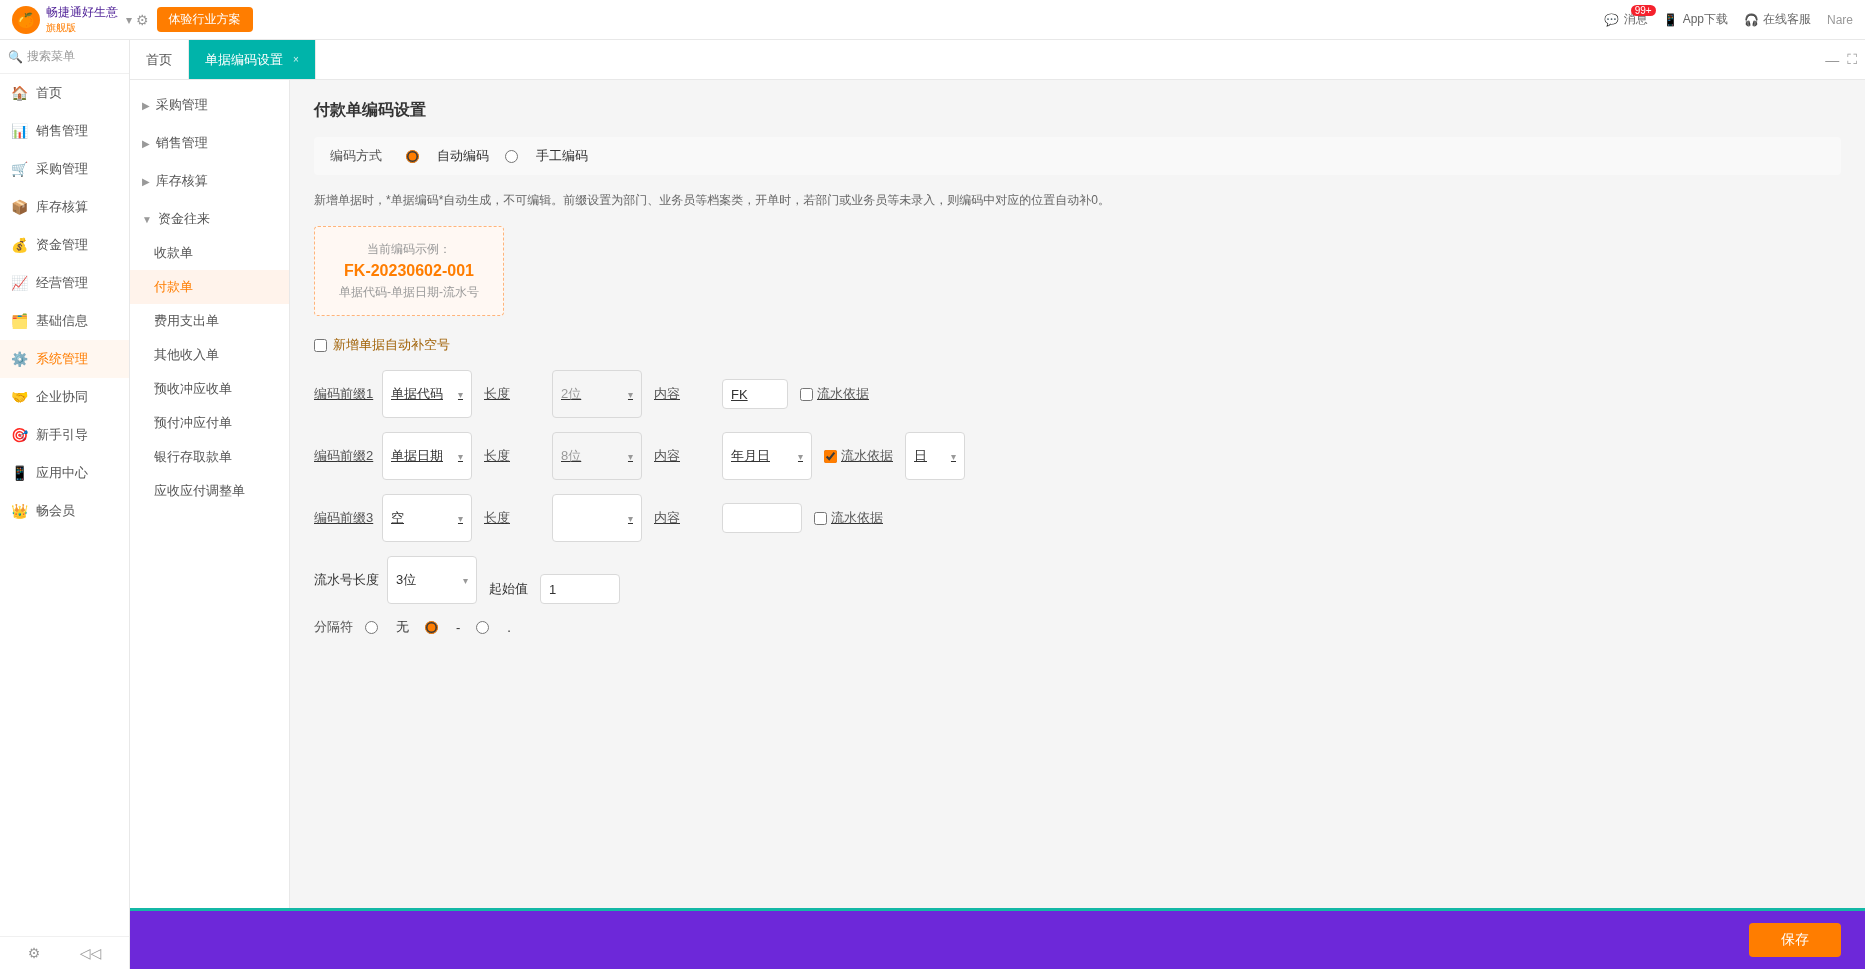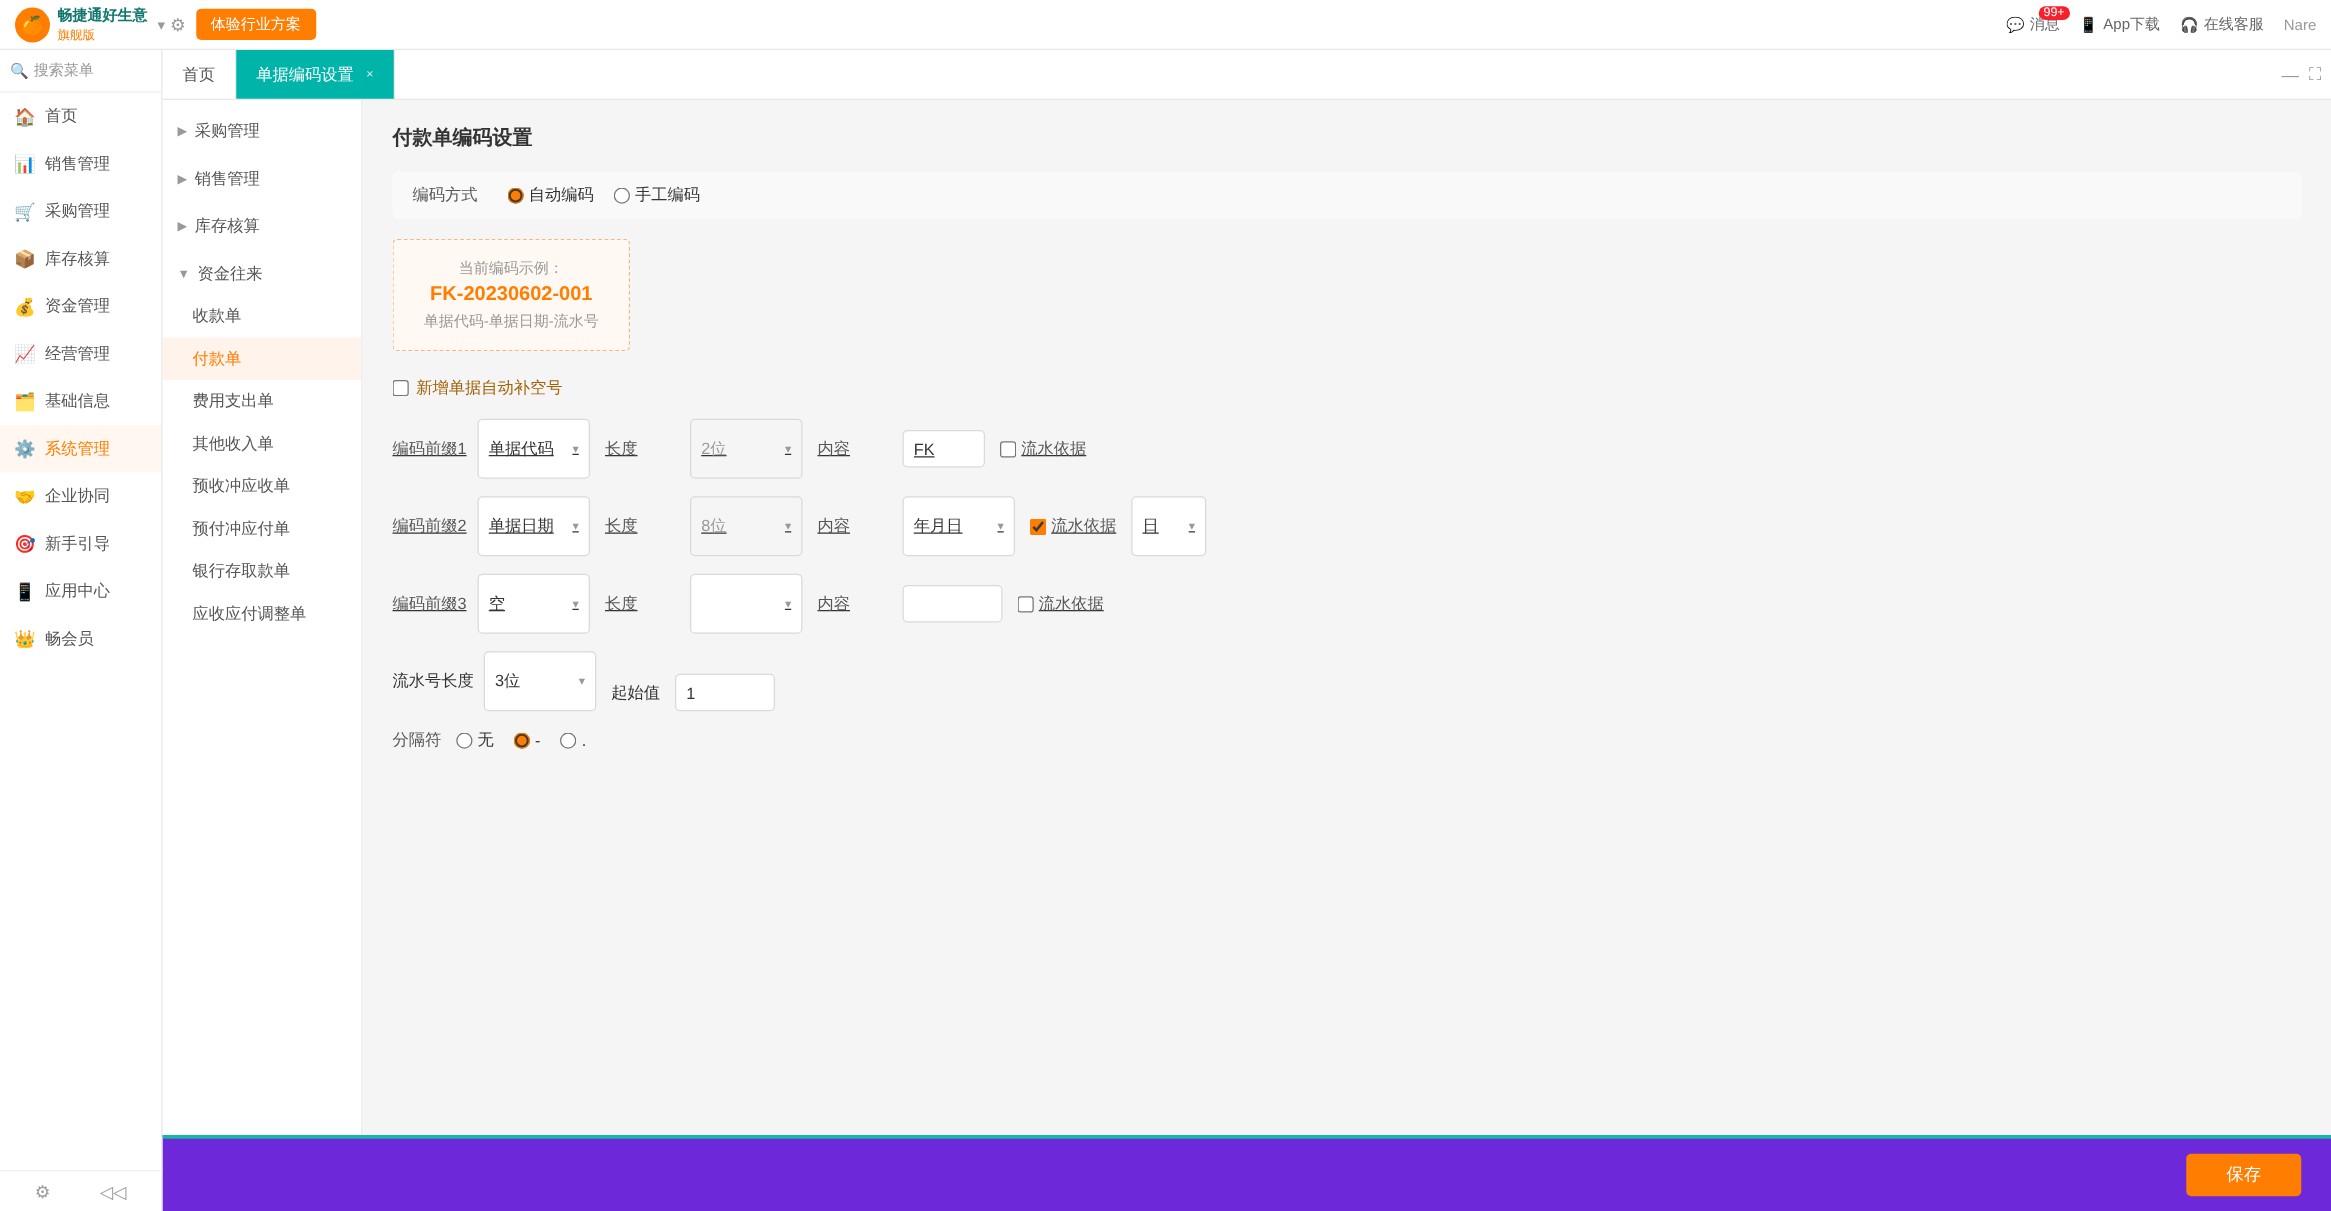--- a/index.html
+++ b/index.html
@@ -51,21 +51,21 @@
     .sub-nav-group-title .arrow { font-size: 10px; color: #999; }
     .sub-nav-item { padding: 8px 12px 8px 24px; color: #555; font-size: 13px; cursor: pointer; }
     .sub-nav-item.active { color: #ff7d00; background: #fff3eb; font-weight: 500; }
 
     
     .form-area { flex: 1; overflow-y: auto; padding: 20px 24px; background: #f5f5f5; }
     .page-title { font-size: 16px; font-weight: 600; color: #333; margin-bottom: 16px; }
     .encoding-method { display: flex; align-items: center; gap: 16px; margin-bottom: 16px; padding: 10px 16px; background: #f9f9f9; border-radius: 4px; }
     .encoding-method label { font-size: 13px; color: #555; margin-right: 8px; }
     .radio-group { display: flex; align-items: center; gap: 16px; }
-    .radio-item { display: flex; align-items: center; gap: 4px; cursor: pointer; font-size: 13px; }
+    .radio-item { display: flex; align-items: center; gap: 18px; cursor: pointer; font-size: 13px; }
     .radio-item input[type="radio"] { accent-color: #ff7d00; }
 
     .desc-text { font-size: 12px; color: #666; margin-bottom: 16px; line-height: 1.6; }
 
     
     .preview-box { border: 1.5px dashed #ffb47a; background: #fff8f3; border-radius: 4px; padding: 14px 24px; display: inline-block; margin-bottom: 20px; text-align: center; }
     .preview-label { font-size: 12px; color: #999; margin-bottom: 4px; }
     .preview-code { font-size: 16px; font-weight: bold; color: #ff7d00; }
     .preview-sub { font-size: 12px; color: #999; margin-top: 4px; }
 
@@ -99,21 +99,21 @@
     .save-btn { background: #ff7d00; color: #fff; border: none; border-radius: 4px; padding: 8px 32px; font-size: 14px; cursor: pointer; }
   </style>
 </head>
 <body>
 
 <div class="top-bar">
   <div class="top-bar-left">
     <div class="top-bar-logo">
       <div class="logo-icon">🍊</div>
       <div>
-        <div style="font-size:12px;font-weight:700;color:#0f766e;">畅捷通好生意</div>
+        <div style="font-size:12px;font-weight:400;color:#4c1d95;">畅捷通好生意</div>
         <div style="font-size:10px;color:#ff7d00;">旗舰版</div>
       </div>
     </div>
     <div class="top-bar-nav">
       <span class="nav-arrow">▾</span>
       <span class="gear-btn">⚙</span>
     </div>
     <button class="trial-btn">体验行业方案</button>
   </div>
   <div class="top-bar-right">
@@ -252,20 +252,21 @@
               <span>自动编码</span>
             </div>
             <div class="radio-item">
               <input type="radio" name="encoding" style="">
               <span>手工编码</span>
             </div>
           </div>
         </div>
 
         
+        <div class="desc-text">新增单据时，*单据编码*自动生成，不可编辑。前缀设置为部门、业务员等档案类，开单时，若部门或业务员等未录入，则编码中对应的位置自动补0。</div>
 
         
         <div class="preview-box">
           <div class="preview-label">当前编码示例：</div>
           <div class="preview-code">FK-20230602-001</div>
           <div class="preview-sub">单据代码-单据日期-流水号</div>
         </div>
 
         
         <div class="auto-fill-row">

